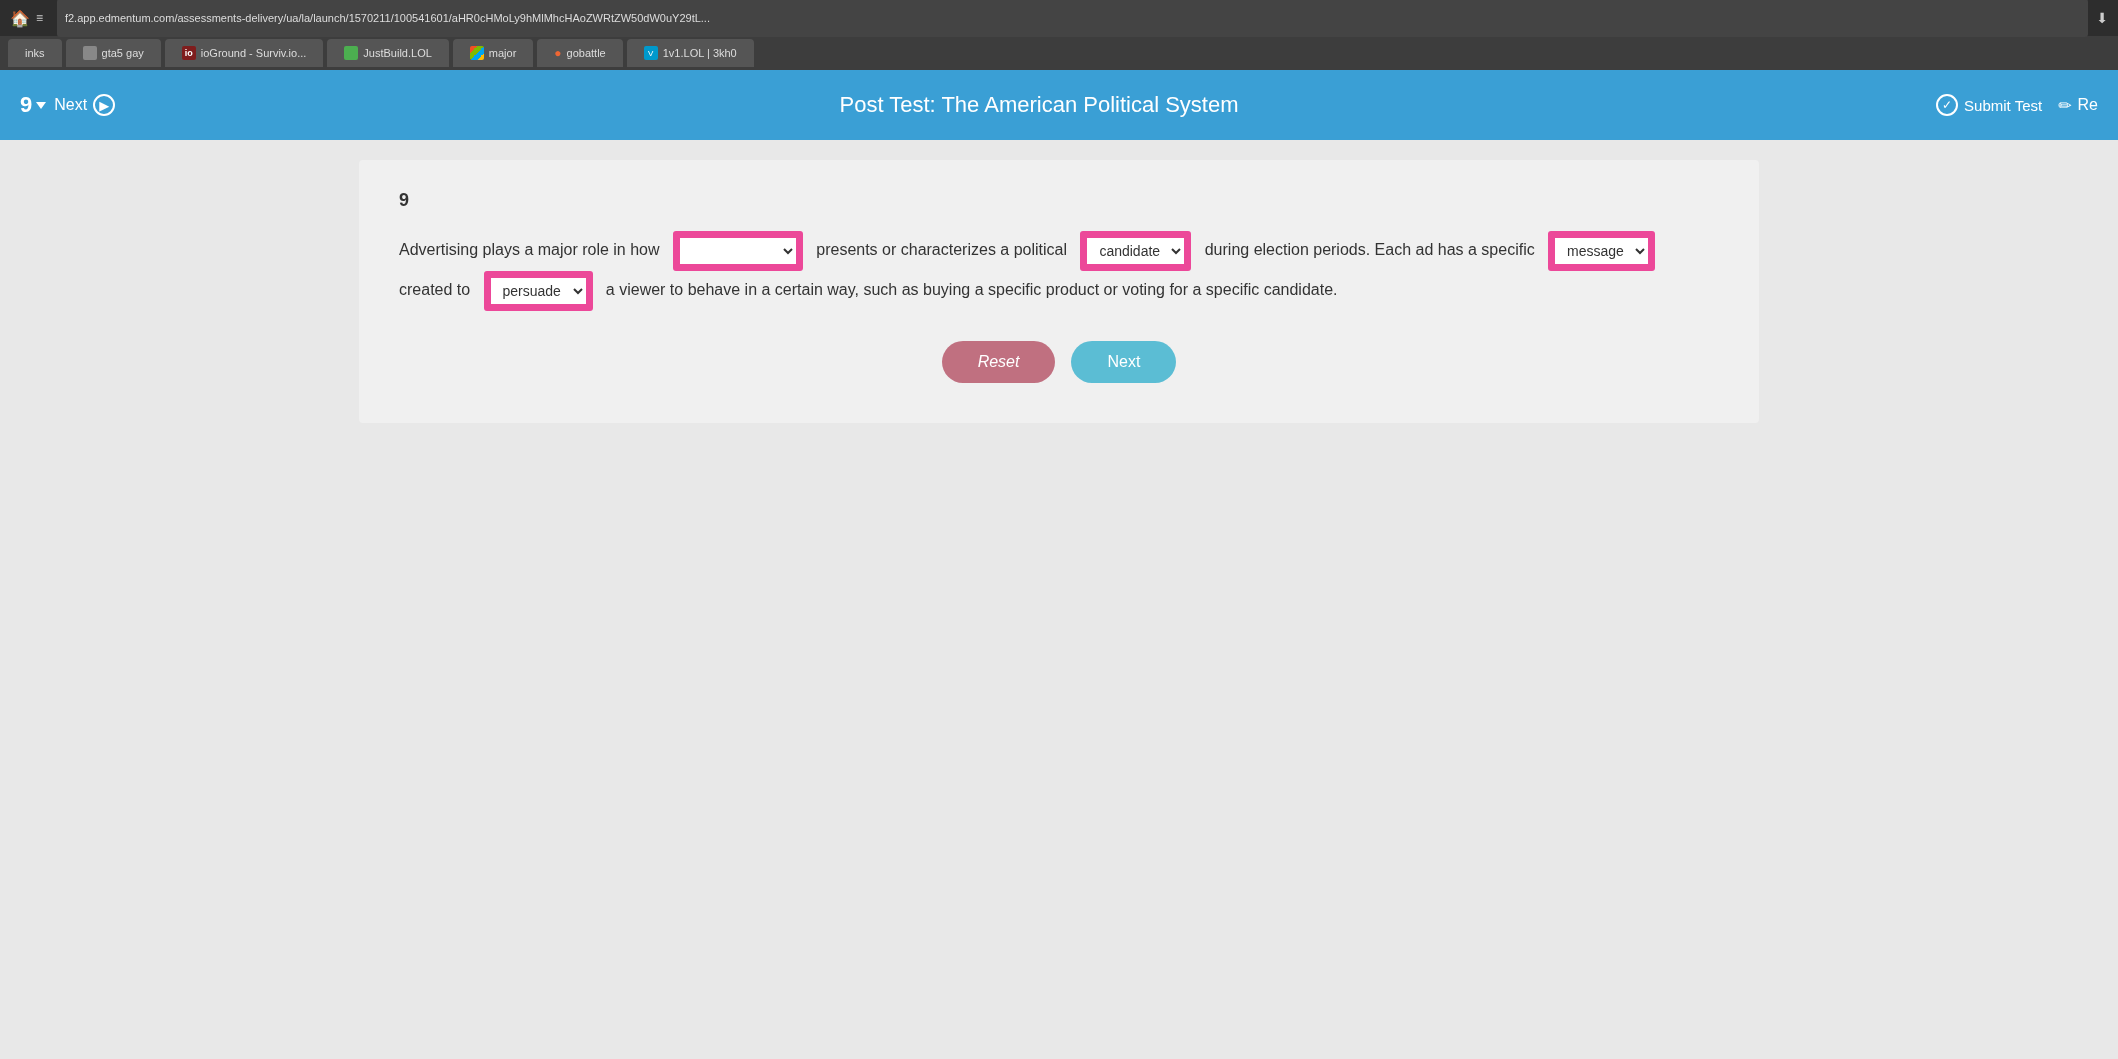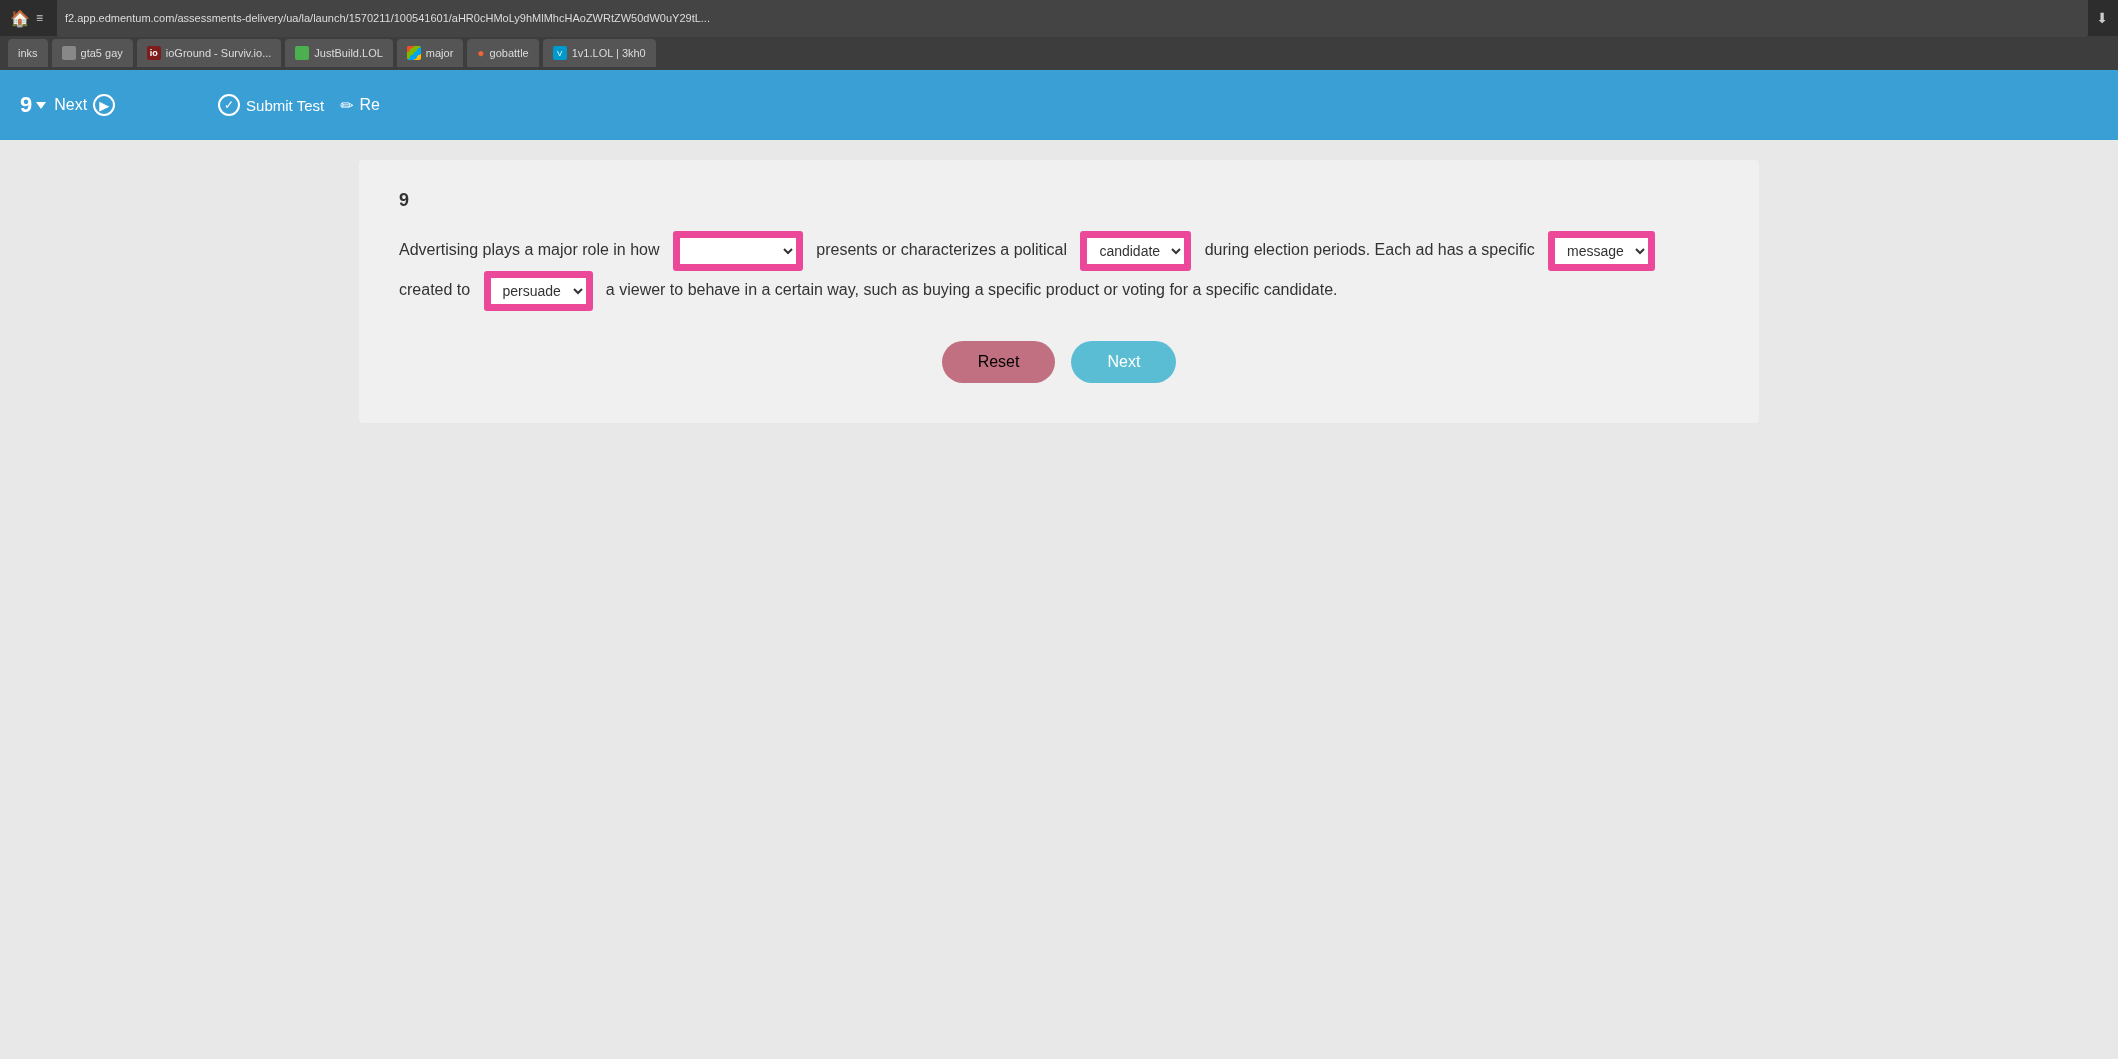--- a/index.html
+++ b/index.html
@@ -39,21 +39,21 @@
       display: flex;
       align-items: center;
       padding: 0 8px;
       gap: 4px;
       overflow: hidden;
     }
     .tab-item {
       display: flex;
       align-items: center;
       gap: 5px;
-      padding: 4px 10px;
+      padding: 4px 17px;
       border-radius: 4px 4px 0 0;
       background: #555;
       color: #ddd;
       font-size: 11px;
       white-space: nowrap;
       cursor: pointer;
       height: 28px;
     }
     .tab-icon {
       width: 14px;
@@ -206,27 +206,28 @@
       min-width: 130px;
     }
     .action-buttons {
       display: flex;
       gap: 16px;
       justify-content: center;
       margin-top: 20px;
     }
     .reset-btn {
       background: #c07080;
-      color: #000000;
+      color: #ffffff;
       border: none;
       border-radius: 24px;
       padding: 12px 36px;
       font-size: 16px;
       cursor: pointer;
       font-weight: 500;
+      font-style: italic;
     }
     .next-action-btn {
       background: #5bbdd4;
       color: white;
       border: none;
       border-radius: 24px;
       padding: 12px 36px;
       font-size: 16px;
       cursor: pointer;
       font-weight: 500;
@@ -278,20 +279,21 @@
       <span>9</span>
       <span class="chevron-down"></span>
     </div>
     <div class="next-btn-header">
       <span>Next</span>
       <div class="next-circle-icon">
         <span>▶</span>
       </div>
     </div>
   </div>
+  <div class="header-title">Post Test: The American Political System</div>
   <div class="header-right">
     <div class="submit-test-btn">
       <div class="submit-circle">
         <span class="checkmark-icon">✓</span>
       </div>
       <span>Submit Test</span>
     </div>
     <div class="next-btn-header">
       <span style="font-size:16px;">✏</span>
       <span>Re</span>

